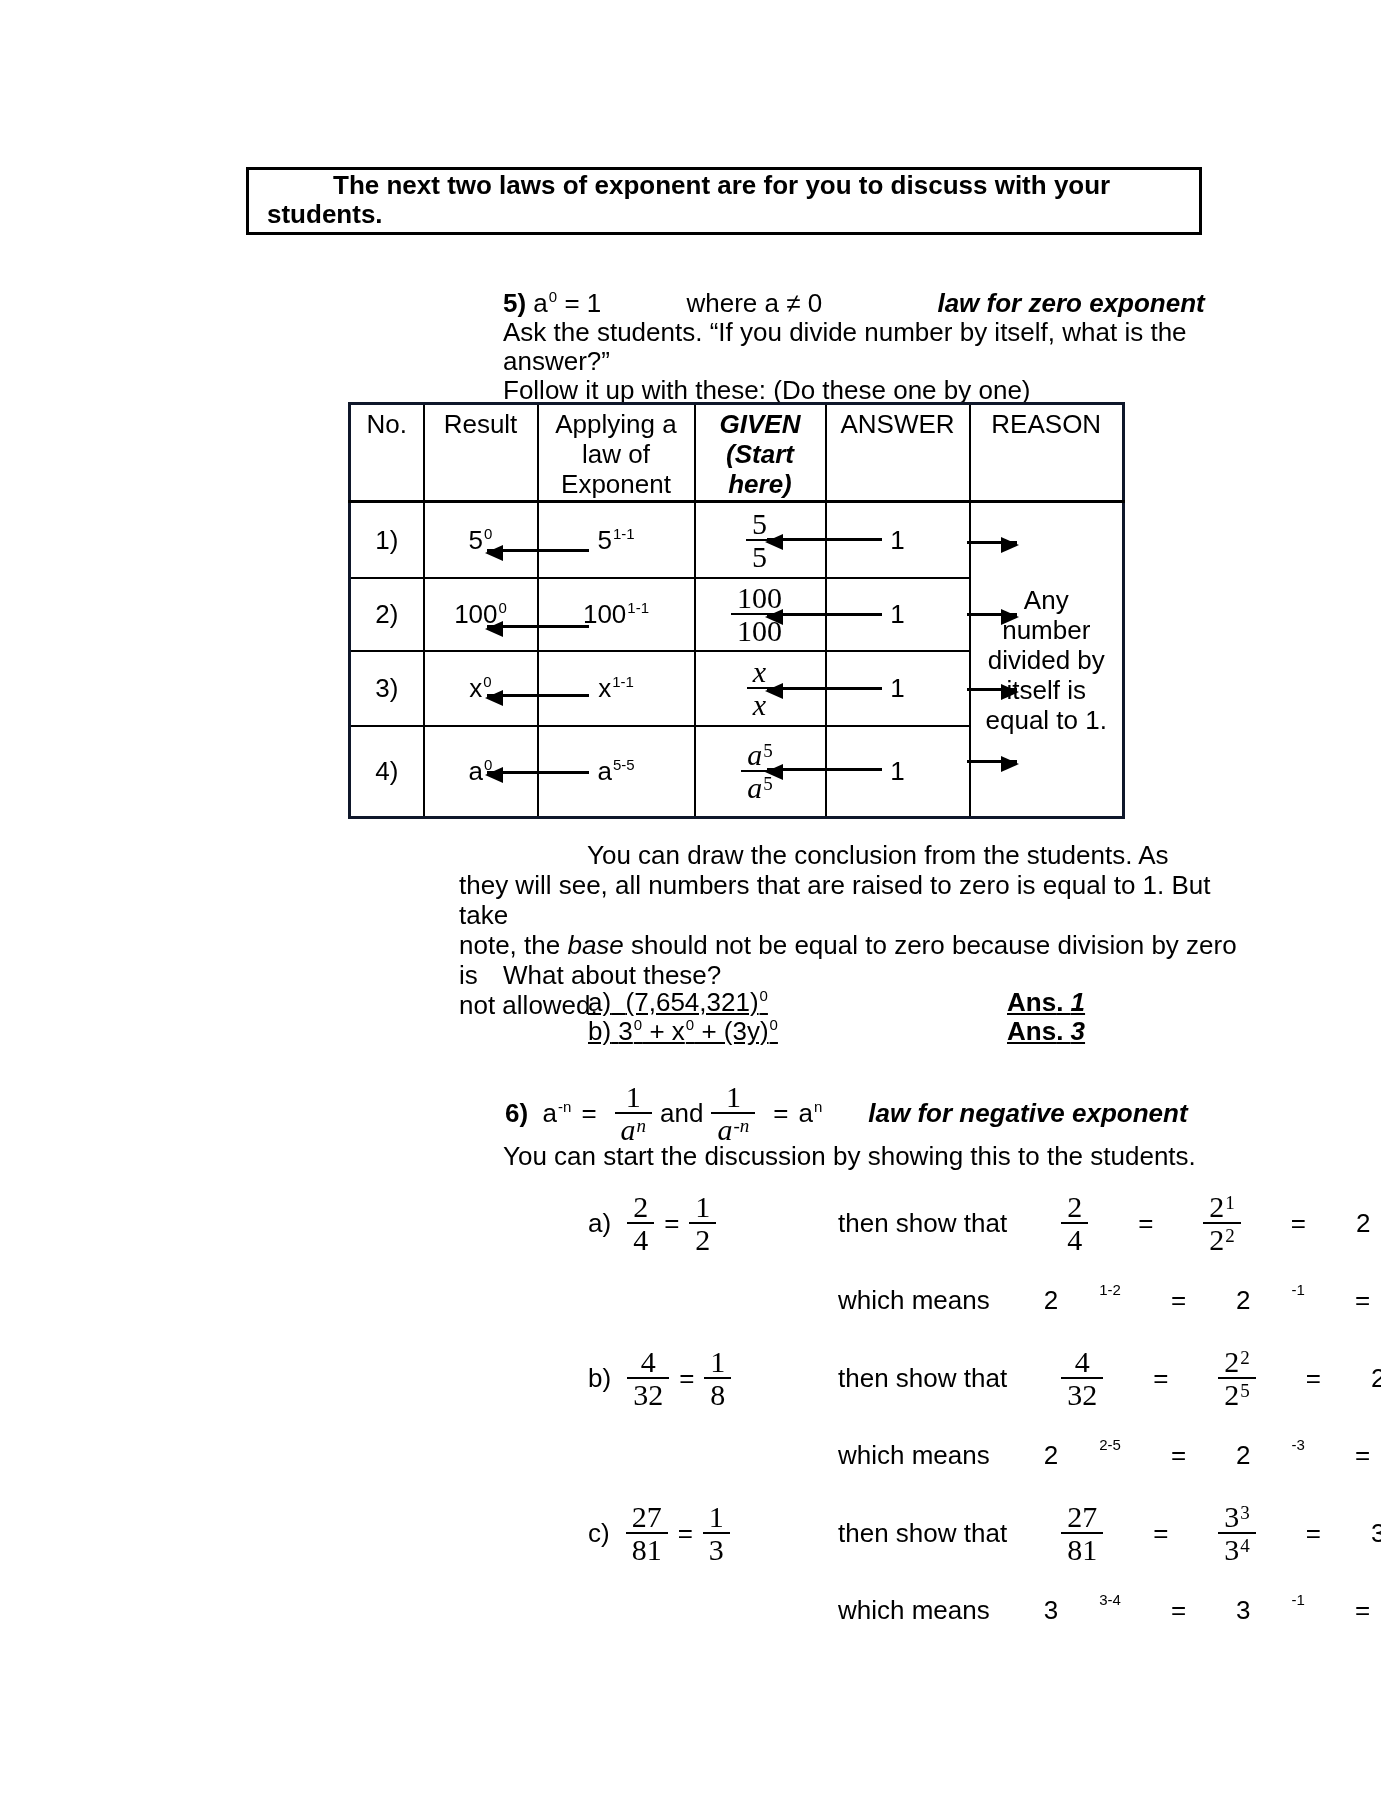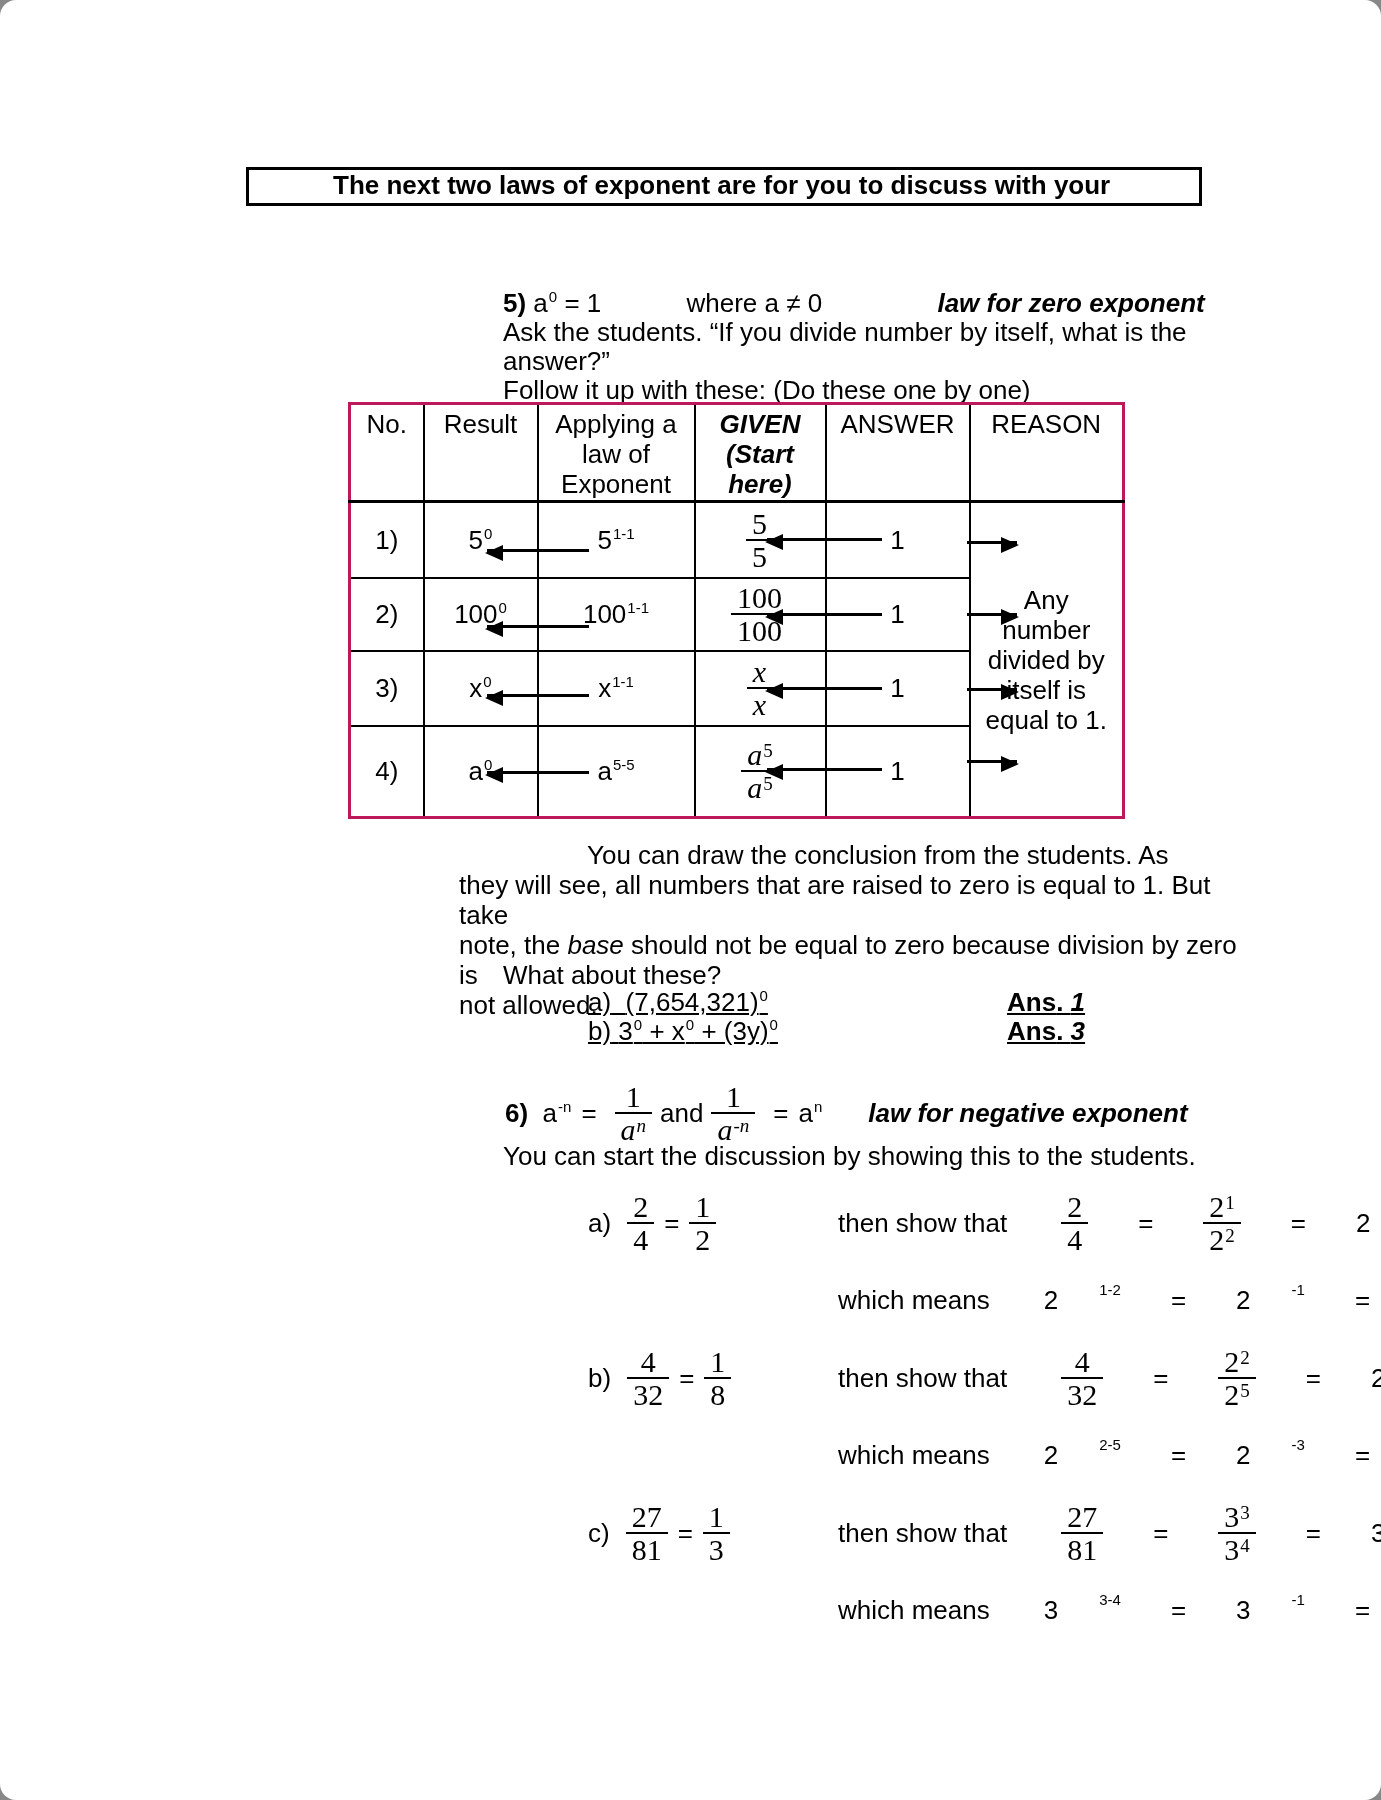--- a/index.html
+++ b/index.html
@@ -2,21 +2,20 @@
 <html><head>
 <meta charset="utf-8">
 <style>
   * { box-sizing: border-box; }
   body { margin:0; background:#888; }
   .page {
     position:relative; width:1381px; height:1800px; margin:0 auto;
     background:#fff; color:#000;
     font-family:"Liberation Sans", sans-serif; font-size:26px; line-height:30px;
     overflow:hidden;
-    border-radius:16px;
   }
   .b  { font-weight:bold; }
   .i  { font-style:italic; }
   .bi { font-weight:bold; font-style:italic; }
   sup { font-size:15px; line-height:0; position:relative; top:-10px; vertical-align:baseline; margin-left:1px; }
 
   
   .title-box {
     position:absolute; left:246px; top:167px; width:956px;
     border:3px solid #000; padding:1px 14px 3px 18px;
@@ -26,21 +25,21 @@
 
   
   .sec5 { position:absolute; left:503px; top:289px; line-height:29px; }
   .gap-where { margin-left:78px; }
   .gap-law   { margin-left:108px; }
 
   
   table.exp-table {
     position:absolute; left:348px; top:402px; width:774px;
     border-collapse:collapse; table-layout:fixed;
-    border:3px solid #be185d;
+    border:3px solid #0f172a;
   }
   .exp-table th, .exp-table td { border:2px solid #000; text-align:center; }
   .exp-table th {
     font-weight:normal; vertical-align:top; padding-top:4px;
     line-height:30px; border-bottom:3px solid #000; height:97px;
   }
   .exp-table th.given-h { font-weight:bold; font-style:italic; }
   .exp-table td { position:relative; vertical-align:middle; }
   .blk { display:block; }
 
@@ -100,20 +99,21 @@
   .eq { margin:0 10px; }
   .pre-gap { margin-right:14px; }
 </style>
 </head>
 <body>
 
 <div class="page">
 
   <div class="title-box">
     <span>The next two laws of exponent are for you to discuss with your</span>
+    <span class="l2">students.</span>
   </div>
 
   <div class="sec5">
     <div>
       <span class="b">5)</span>
       <span>a</span><sup>0</sup>
       <span>= 1</span>
       <span class="gap-where">where a ≠ 0</span>
       <span class="bi gap-law">law for zero exponent</span>
     </div>

